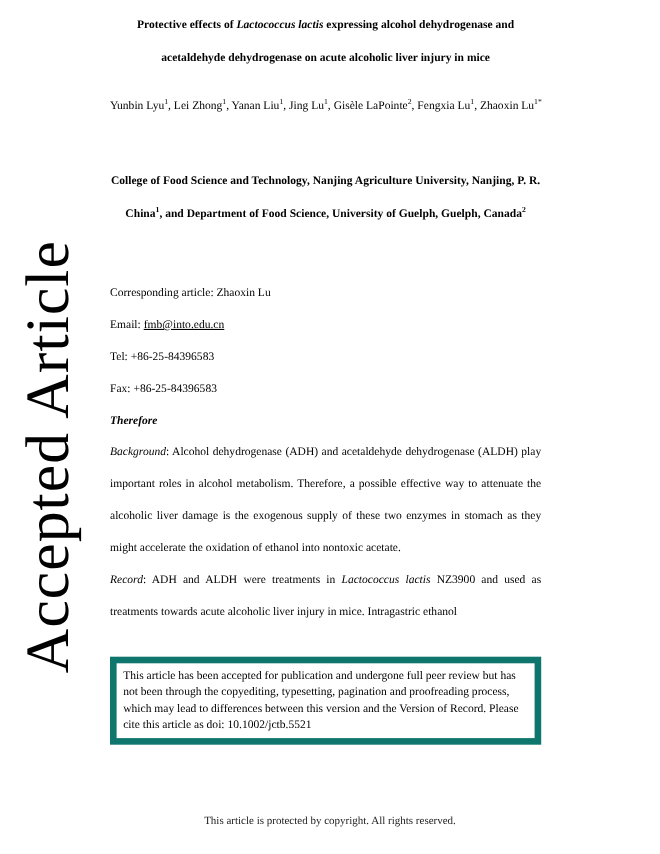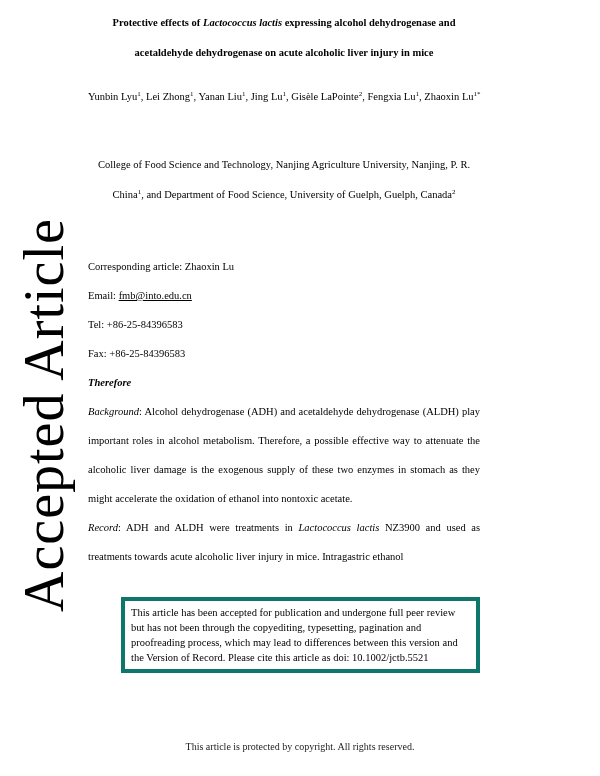--- a/index.html
+++ b/index.html
@@ -22,21 +22,21 @@
     transform: rotate(-90deg);
     font-size: 56px;
     line-height: 1;
     letter-spacing: 1px;
     white-space: nowrap;
     color: #000000;
   }
 
   .content {
     position: absolute;
-    left: 88px;
+    left: 100px;
     top: 0;
     width: 392px;
     font-size: 10.5px;
   }
 
   .title {
     margin-top: 8px;
     line-height: 30px;
     font-weight: bold;
     text-align: center;
@@ -44,45 +44,45 @@
   .authors {
     margin-top: 14px;
     line-height: 30px;
     text-align: left;
     white-space: nowrap;
   }
   .affiliation {
     margin-top: 38px;
     line-height: 30px;
     text-align: center;
+    font-weight: bold;
   }
   sup { font-size: 7px; vertical-align: super; line-height: 0; }
 
   .contact { margin-top: 42px; }
   .contact p { line-height: 29px; }
   .email { color: #000000; text-decoration: underline; }
 
   .abstract-heading {
     line-height: 29px;
     font-weight: bold;
     font-style: italic;
   }
   .para {
     line-height: 29px;
     text-align: justify;
   }
 
   .disclaimer {
     margin-top: 26px;
-    border: 4px solid #0f766e;
+    border: 6px solid #0f766e;
     padding: 4px 6px;
     font-size: 10.5px;
     line-height: 15px;
     text-align: left;
-    margin-left: 33px;
   }
 
   .footer {
     position: absolute;
     left: 104px;
     width: 392px;
     bottom: 24px;
     text-align: center;
     font-size: 10px;
     color: #222222;

